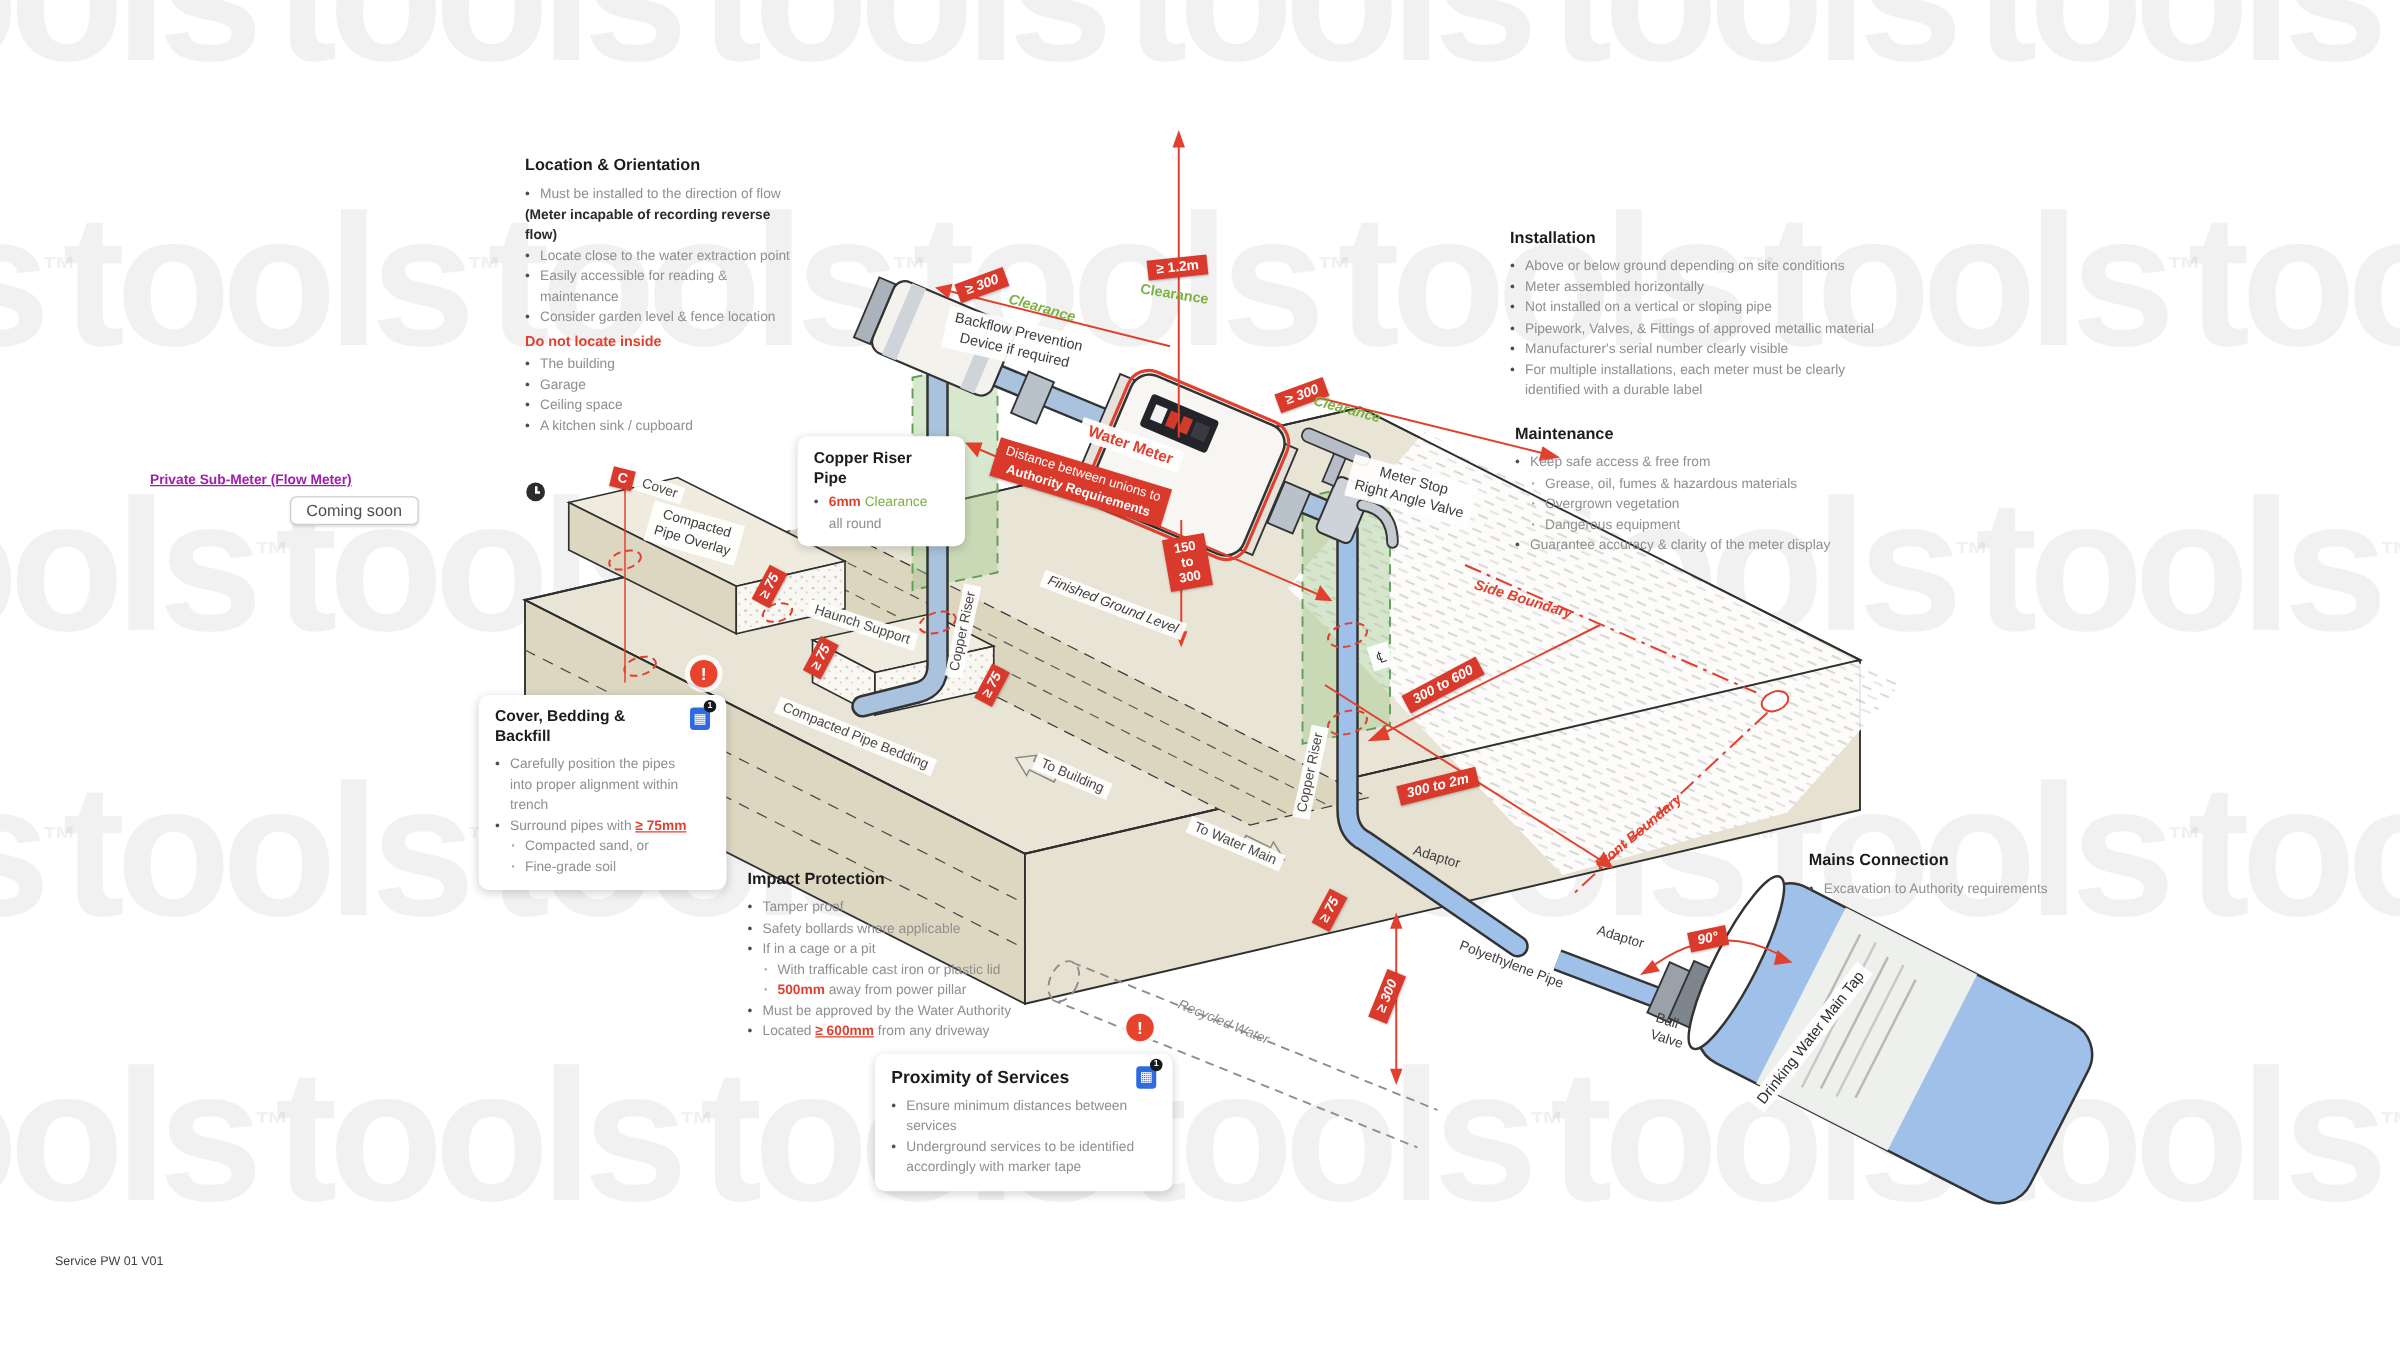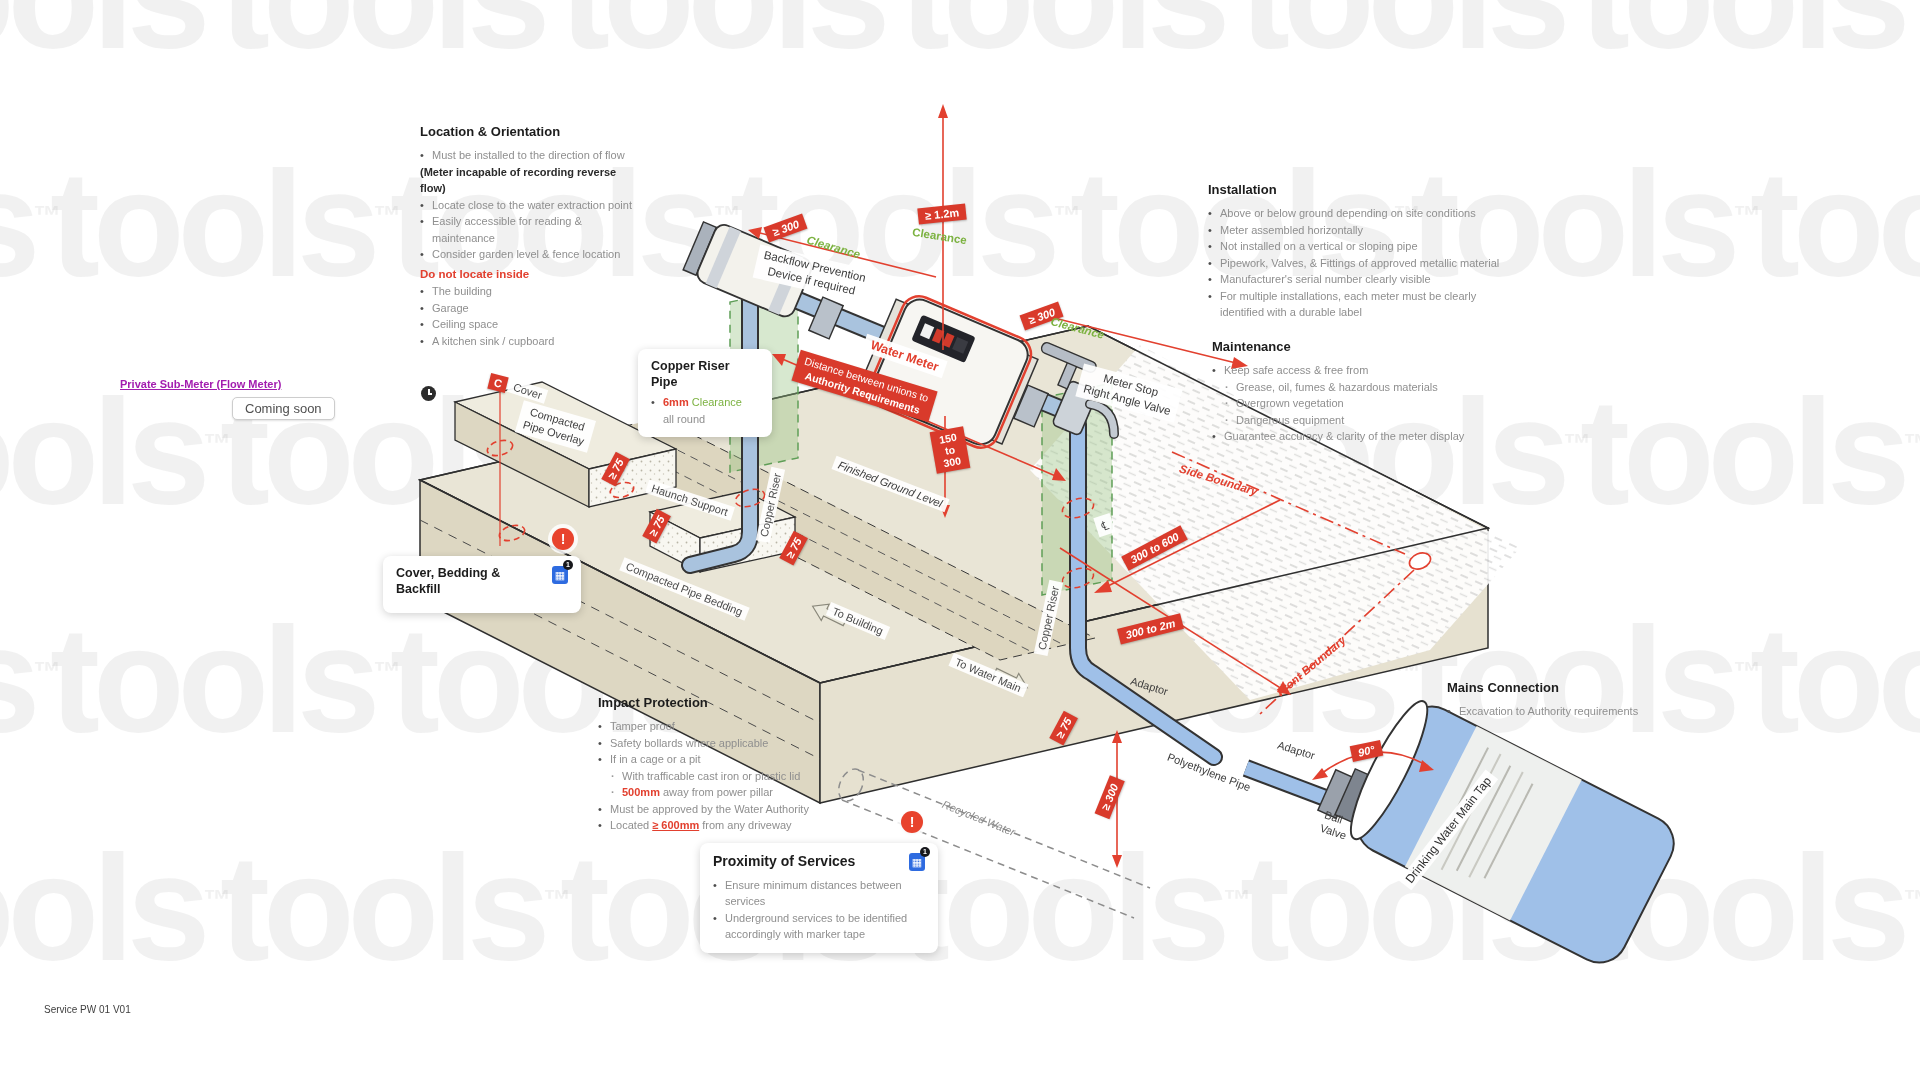--- a/index.html
+++ b/index.html
@@ -404,20 +404,31 @@
       <li class="sub"><span>Dangerous equipment</span></li>
       <li><span>Guarantee accuracy &amp; clarity of the meter display</span></li>
     </ul>
   </div>
 
   <div class="panel card" style="left:383px;top:556px;width:172px;z-index:4;">
     <div class="cardhead">
       <h4 style="font-size:12.5px;margin-bottom:6px;">Cover, Bedding &amp; Backfill</h4>
       <span class="calc">▦<span class="calcbadge">1</span></span>
     </div>
+    <ul>
+      <li>
+        <span>Carefully position the pipes</span><br>
+        <span>into proper alignment within trench</span>
+      </li>
+      <li>
+        <span>Surround pipes with </span><span class="redb" style="text-decoration:underline;">≥ 75mm</span>
+      </li>
+      <li class="sub"><span>Compacted sand, or</span></li>
+      <li class="sub"><span>Fine-grade soil</span></li>
+    </ul>
   </div>
 
   <div class="panel" style="left:598px;top:695px;width:220px;">
     <h4>Impact Protection</h4>
     <ul>
       <li><span>Tamper proof</span></li>
       <li><span>Safety bollards where applicable</span></li>
       <li><span>If in a cage or a pit</span></li>
       <li class="sub"><span>With trafficable cast iron or plastic lid</span></li>
       <li class="sub"><span class="redb">500mm</span><span> away from power pillar</span></li>

